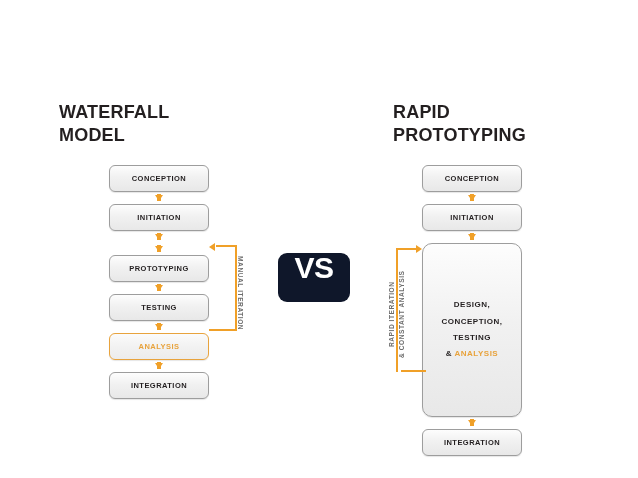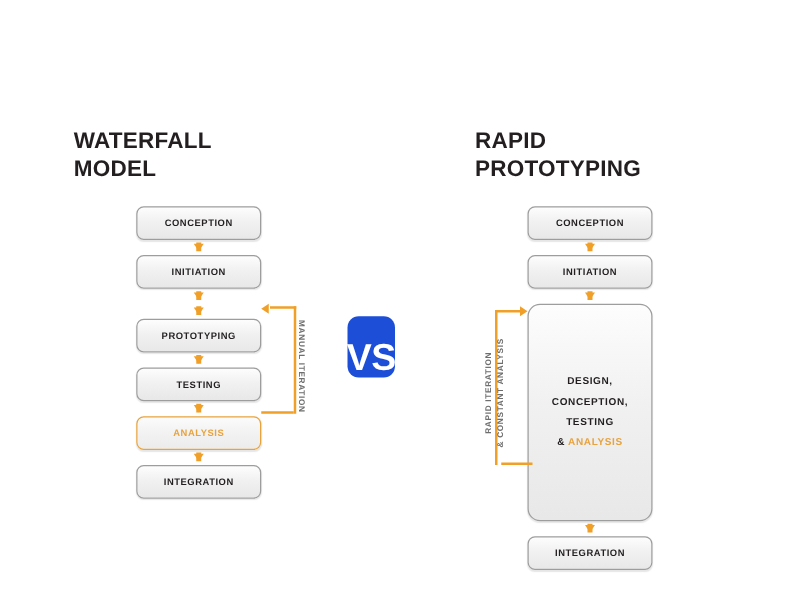--- a/index.html
+++ b/index.html
@@ -25,21 +25,21 @@
   .column-title {
     position: absolute;
     font-weight: bold;
     font-size: 18px;
     line-height: 1.25;
     letter-spacing: 0.2px;
     color: #231f20;
     white-space: pre-line;
   }
   #title-left  { left: 59px;  top: 101px; width: 200px; }
-  #title-right { left: 380px; top: 101px; width: 200px; }
+  #title-right { left: 393px; top: 101px; width: 200px; }
 
   
   .flow-column {
     position: absolute;
     width: 100px;
   }
   #flow-left  { left: 109px; top: 165px; }
   #flow-right { left: 422px; top: 165px; }
 
   
@@ -145,26 +145,26 @@
     text-align: center;
   }
   .rotate-cw  { transform: rotate(90deg);  transform-origin: center center; }
   .rotate-ccw { transform: rotate(-90deg); transform-origin: center center; }
 
   
   #vs-badge {
     position: absolute;
     left: 278px;
     top: 253px;
-    width: 38px;
+    width: 72px;
     height: 49px;
     border-radius: 9px;
-    background: #1d4ed8;
+    background: #0f172a;
     display: flex;
-    align-items: flex-end;
+    align-items: flex-start;
     justify-content: center;
   }
   #vs-badge .vs-text {
     color: #ffffff;
     font-size: 30px;
     font-weight: bold;
     letter-spacing: -0.5px;
     line-height: 1;
   }
 </style>

